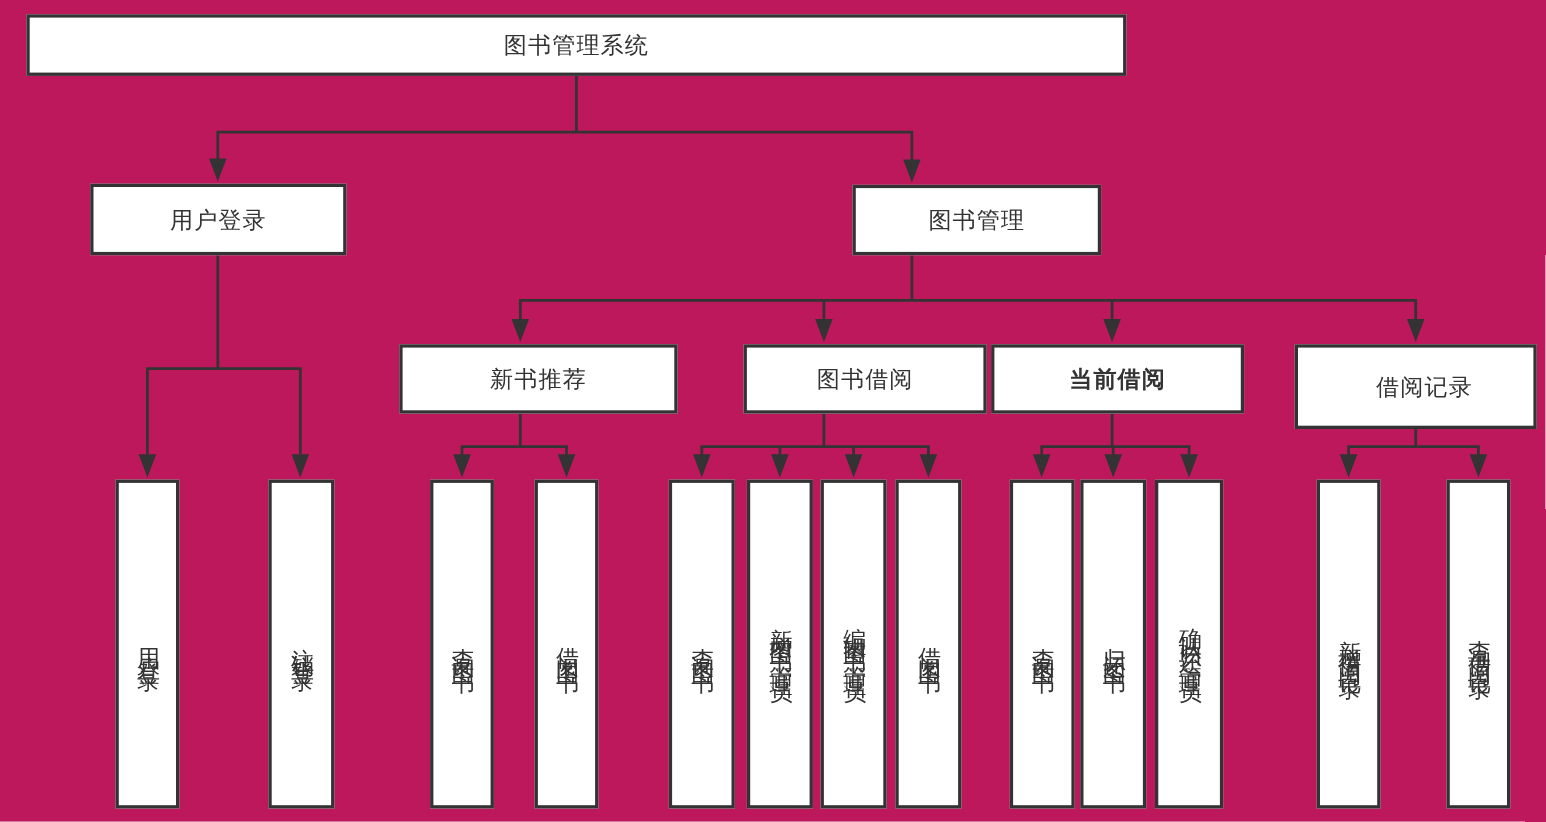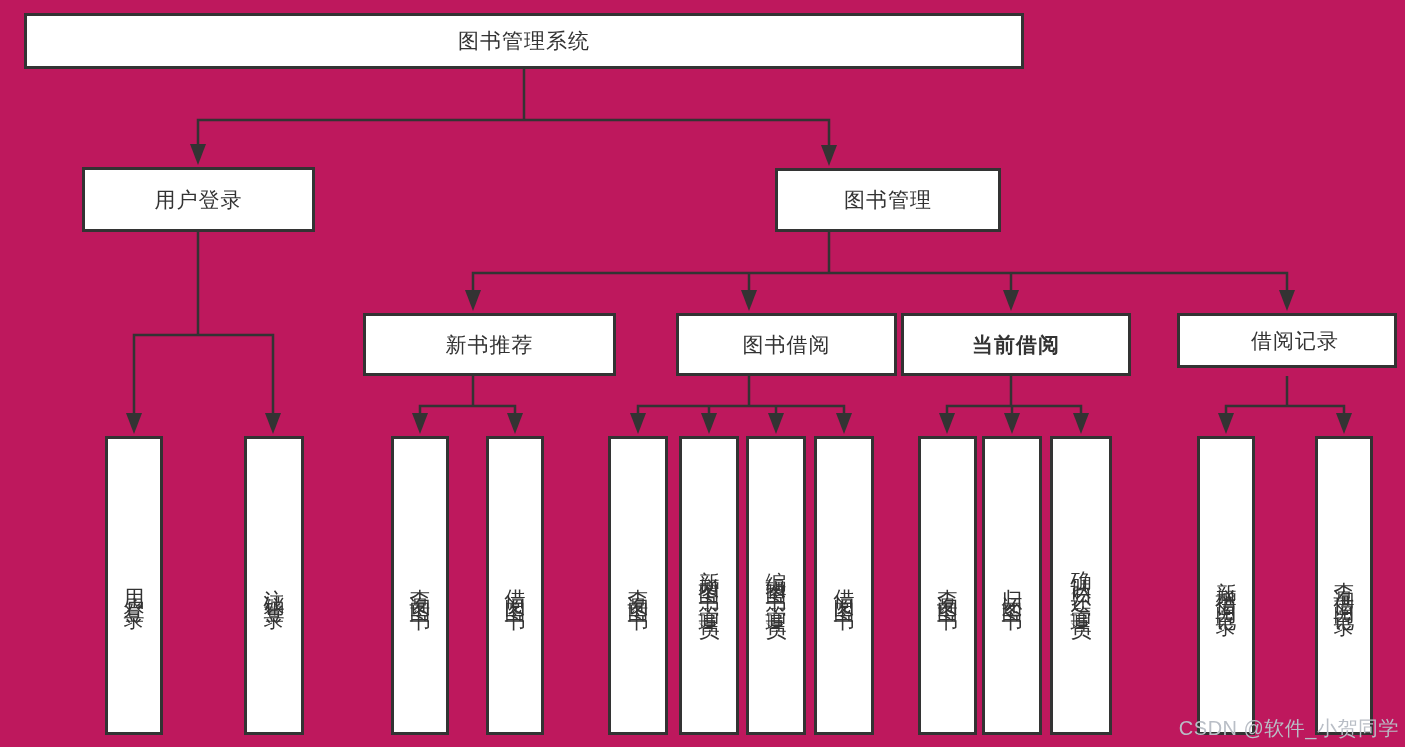--- a/index.html
+++ b/index.html
@@ -119,21 +119,21 @@
 
   <div class="node" style="left:363px; top:313px; width:253px; height:63px;">
     <span class="lbl">新书推荐</span>
   </div>
   <div class="node" style="left:676px; top:313px; width:221px; height:63px;">
     <span class="lbl">图书借阅</span>
   </div>
   <div class="node" style="left:901px; top:313px; width:230px; height:63px;font-weight:bold;">
     <span class="lbl">当前借阅</span>
   </div>
-  <div class="node" style="left:1177px; top:313px; width:220px; height:55px;padding-left:16px;">
+  <div class="node" style="left:1177px; top:313px; width:220px; height:77px;padding-left:16px;">
     <span class="lbl">借阅记录</span>
   </div>
 
   <div class="node leaf" style="left:105px; top:436px; width:58px; height:299px;">
     <span class="lbl">用户登录</span>
   </div>
   <div class="node leaf" style="left:244px; top:436px; width:60px; height:299px;">
     <span class="lbl">注销登录</span>
   </div>
 
@@ -167,15 +167,14 @@
     <span class="lbl">确认归还（管理员）</span>
   </div>
 
   <div class="node leaf" style="left:1197px; top:436px; width:58px; height:299px;">
     <span class="lbl">新增借阅记录</span>
   </div>
   <div class="node leaf" style="left:1315px; top:436px; width:58px; height:299px;">
     <span class="lbl">查询借阅记录</span>
   </div>
 
-  <div class="watermark">CSDN @软件_小贺同学</div>
 
 </div>
 
 </body></html>

